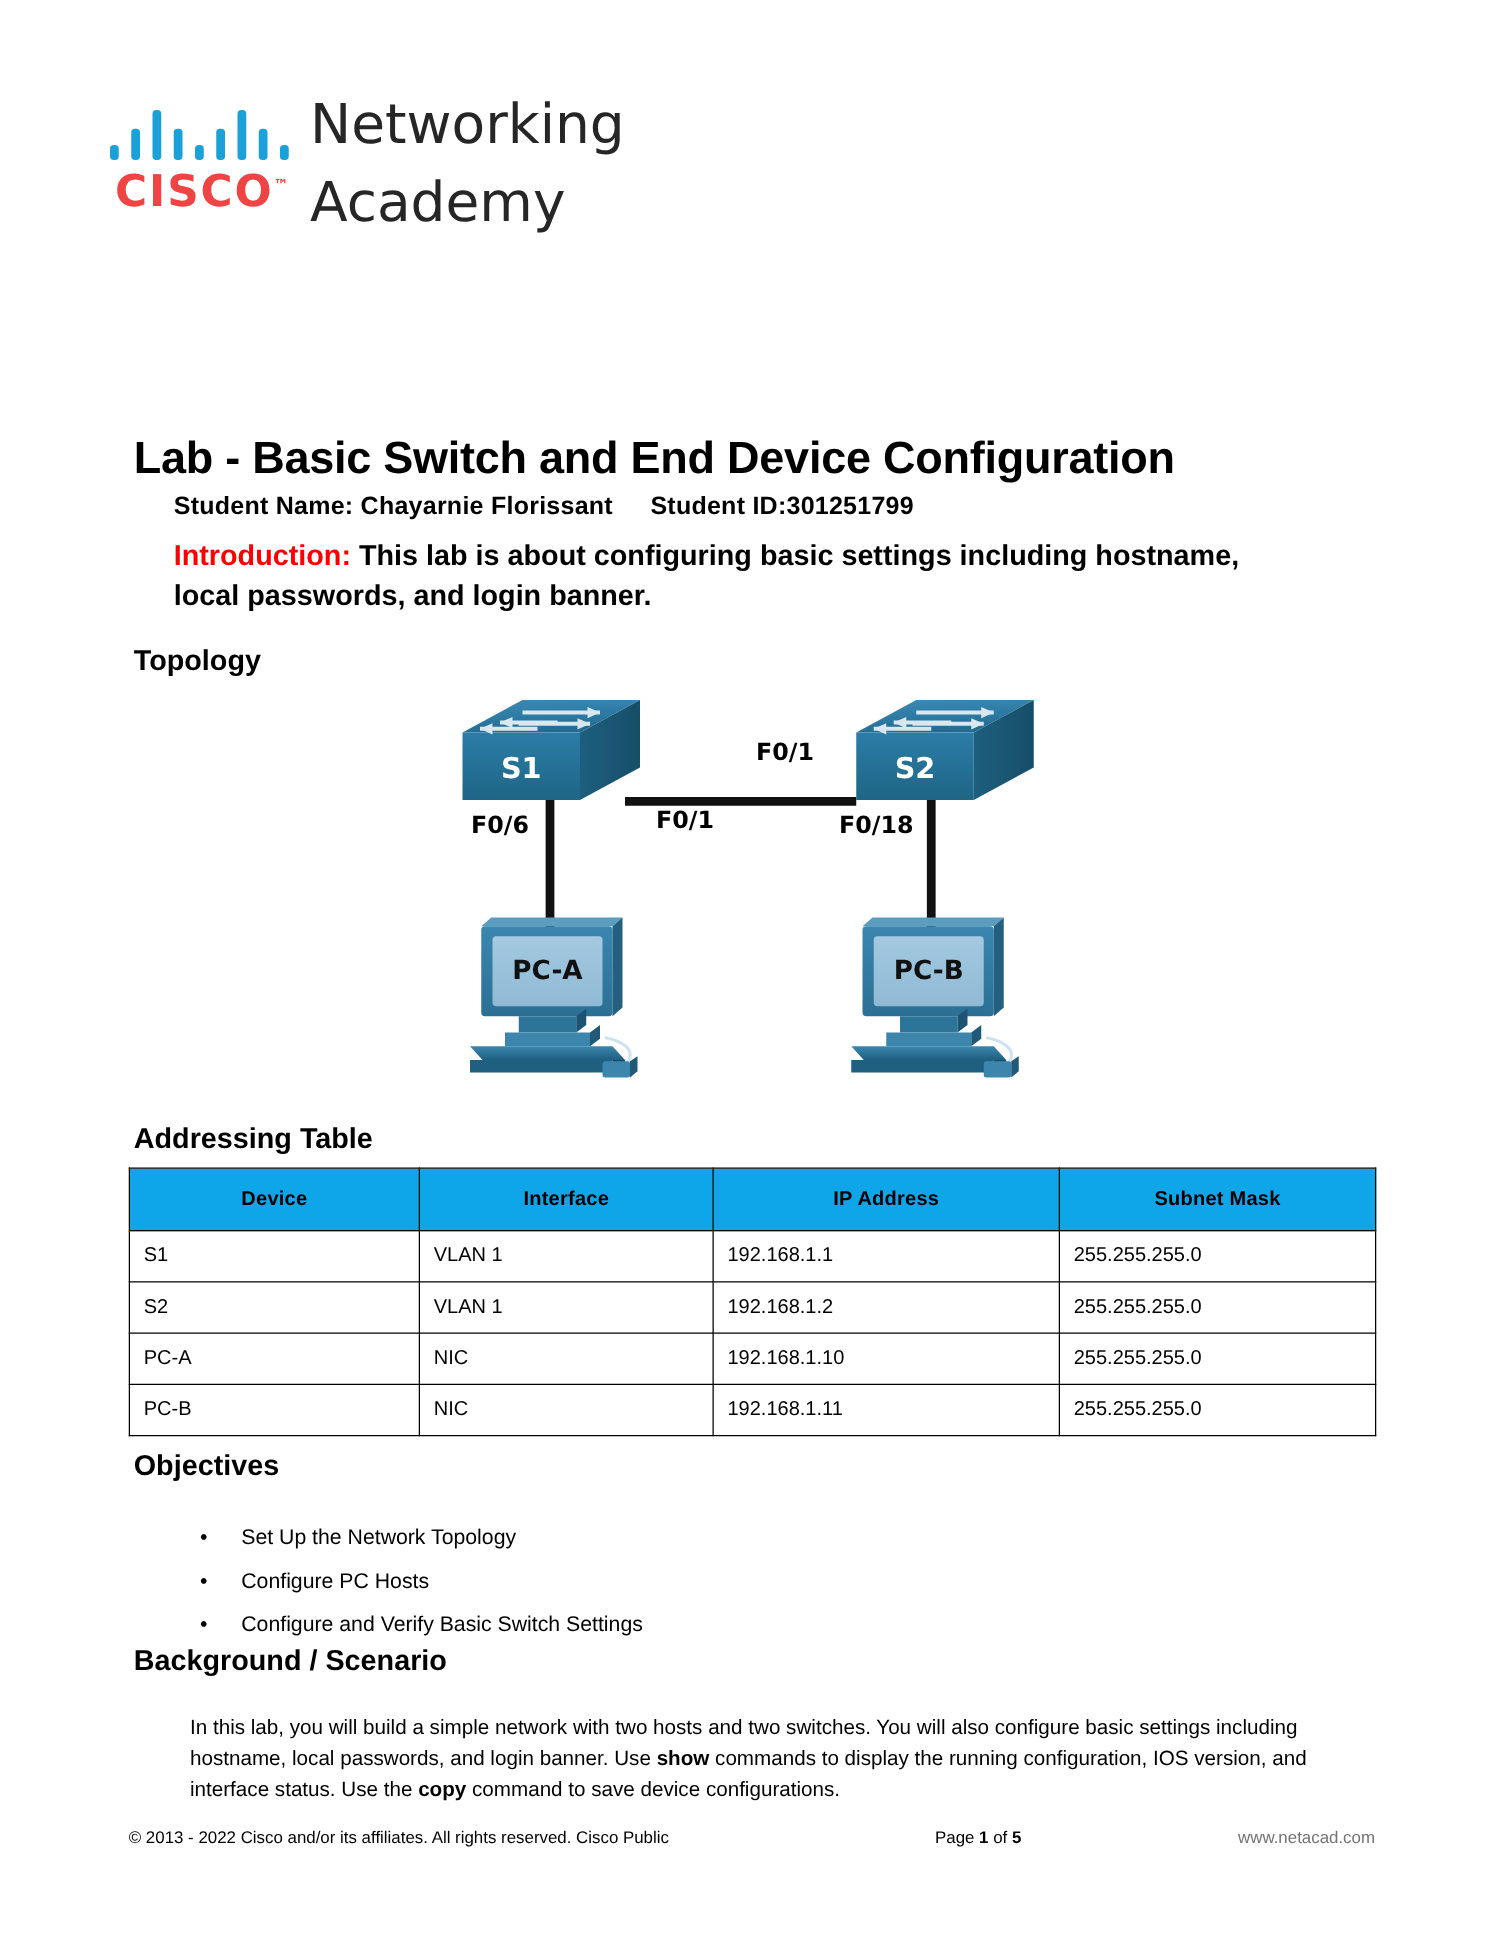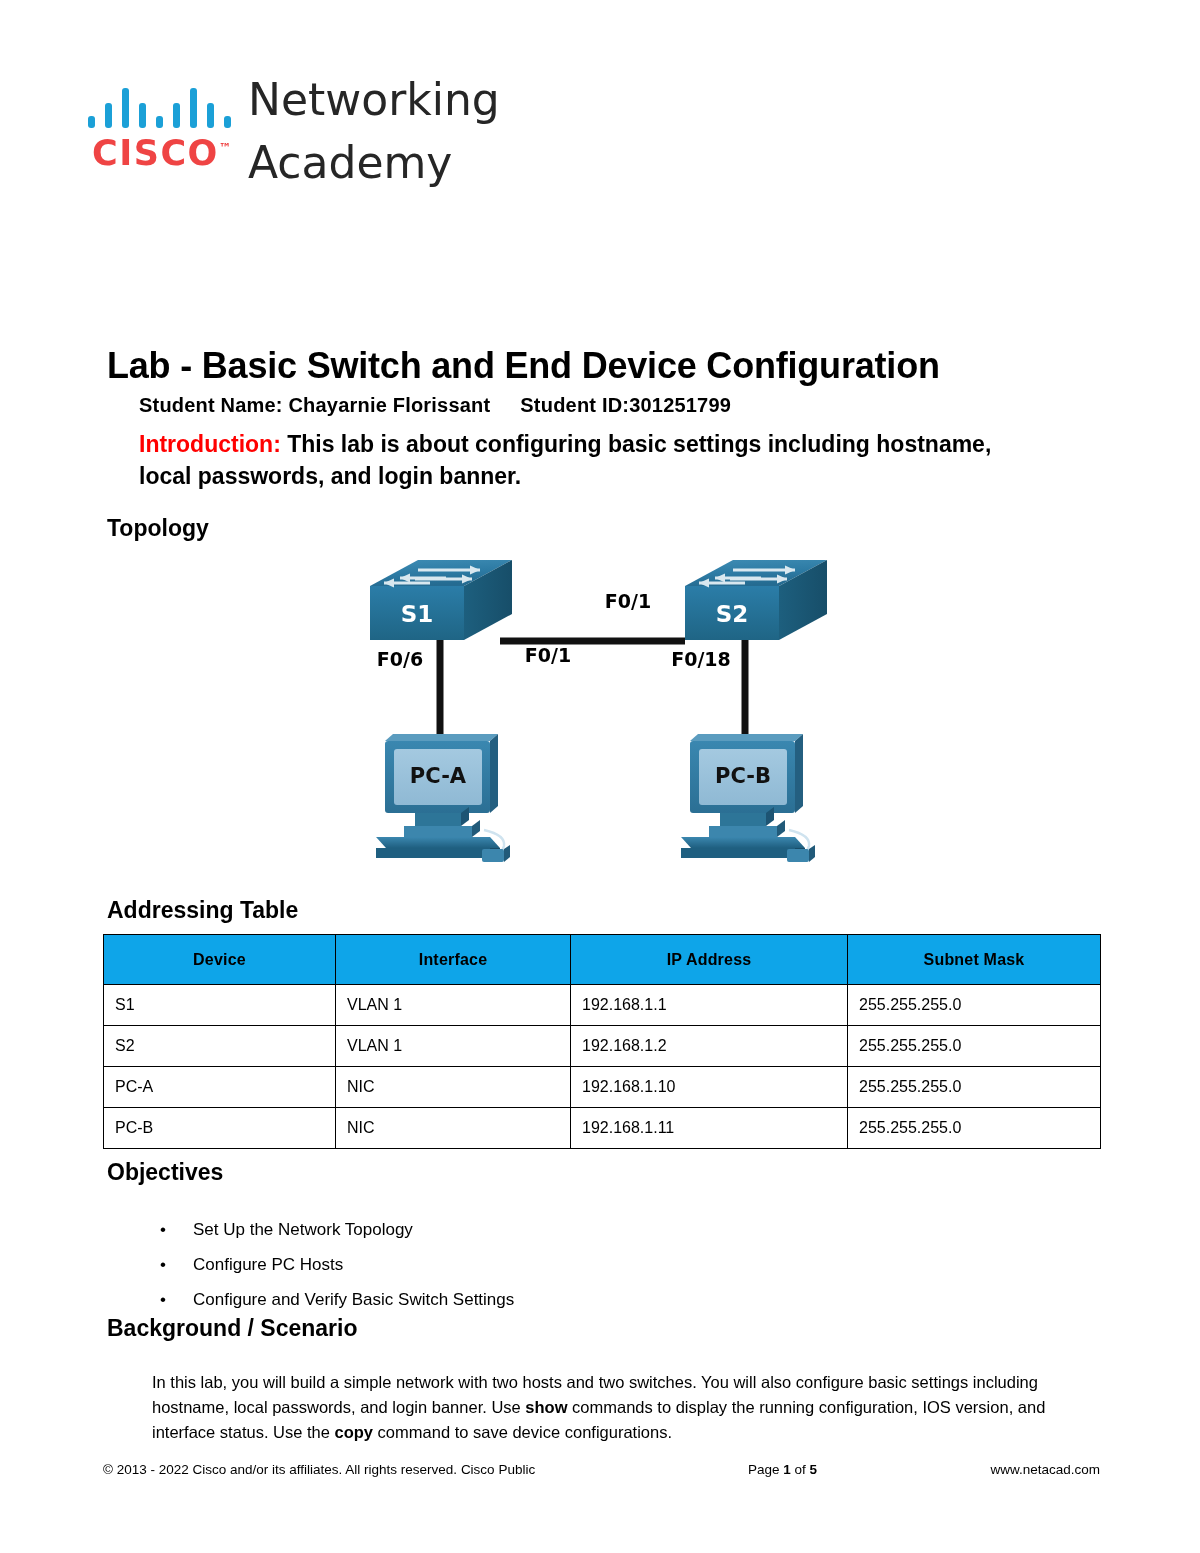--- a/index.html
+++ b/index.html
@@ -226,21 +226,21 @@
     height: 24px;
     font-size: 13.5px;
   }
   #footer .f-left { position: absolute; left: 0; top: 0; white-space: nowrap; }
   #footer .f-center { position: absolute; left: 645px; top: 0; white-space: nowrap; }
   #footer .f-center b { font-weight: bold; }
   #footer .f-right {
     position: absolute;
     right: 0;
     top: 0;
-    color: #000000;
+    color: #737373;
     white-space: nowrap;
   }
 </style>
 </head>
 <body>
 
 <div id="logo">
   <div class="bars">
     <i style="left:0px;  height:12px;"></i>
     <i style="left:17px; height:25px;"></i>

